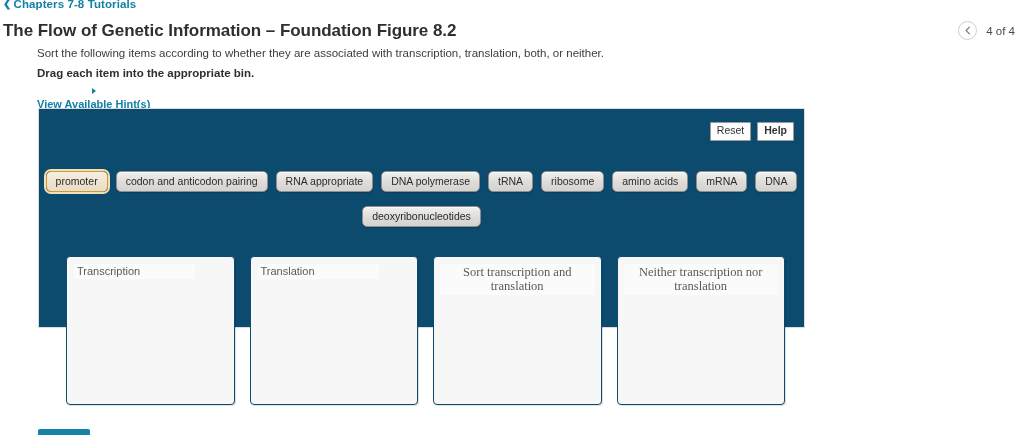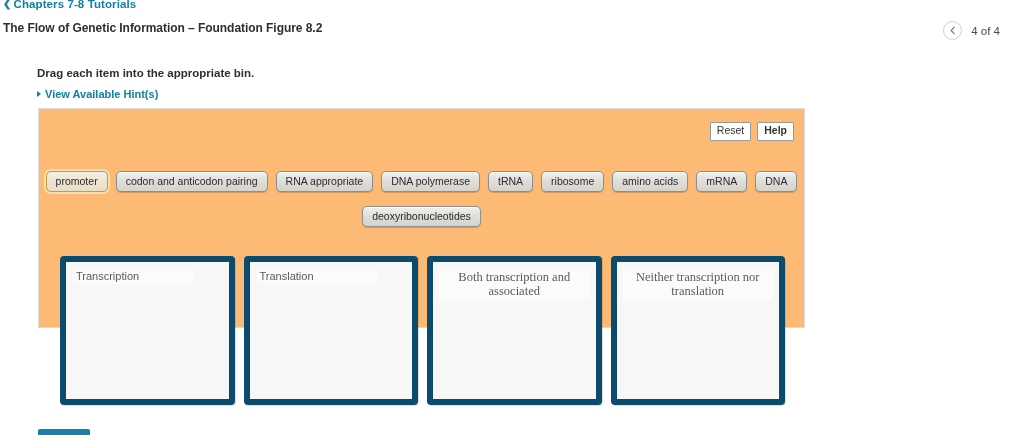--- a/index.html
+++ b/index.html
@@ -38,31 +38,31 @@
     margin-right: 2px;
     position: relative;
     top: -1px;
   }
 
   
   .page-title {
     position: absolute;
     left: 3px;
     top: 21px;
-    font-size: 12px;
+    font-size: 17px;
     font-weight: bold;
     color: #2f2f2f;
     letter-spacing: -.05px;
     white-space: nowrap;
   }
 
   
   .pager {
     position: absolute;
-    right: 24px;
+    right: 9px;
     top: 21px;
     display: flex;
     align-items: center;
     gap: 9px;
     justify-content: flex-end;
   }
   .pager-btn {
     width: 19px;
     height: 19px;
     border-radius: 50%;
@@ -104,37 +104,38 @@
     left: 37px;
     top: 88px;
     font-size: 11px;
     font-weight: bold;
     color: #1180a5;
     cursor: pointer;
     white-space: nowrap;
     display: flex;
     align-items: center;
     gap: 4px;
+    flex-direction: column;
   }
   .hint-tri {
     width: 0; height: 0;
     border-left: 4px solid #1180a5;
     border-top: 3.5px solid transparent;
     border-bottom: 3.5px solid transparent;
   }
 
   
   .panel {
     position: absolute;
     left: 38px;
     top: 108px;
     width: 767px;
     height: 220px;
     border: 1px solid #dcdcdc;
-    background: #fdba74;
+    background: #0c4a6e;
     box-sizing: border-box;
   }
 
   .panel-tools {
     position: absolute;
     right: 10px;
     top: 13px;
     display: flex;
     gap: 6px;
   }
@@ -190,26 +191,27 @@
     left: 21px;
     top: 147px;
     width: 725px;
     display: flex;
     gap: 9px;
   }
   .bin {
     flex: 1 1 0;
     height: 149px;
     background: #f7f7f7;
-    border: 6px solid #0c4a6e;
+    border: 1px solid #0c4a6e;
     border-radius: 4px;
     box-sizing: border-box;
     box-shadow: 1px 1px 0 rgba(0,0,0,.12);
     position: relative;
     overflow: hidden;
+    margin-left: 6px;
   }
   .bin-label {
     position: absolute;
     top: 7px;
     font-size: 11px;
     color: #5a5a5a;
     background: #fbfbfb;
     padding: 1px 3px;
     line-height: 1.15;
   }
@@ -253,20 +255,21 @@
 
   <div class="pager">
     <div class="pager-btn">
       <svg width="8" height="9" viewBox="0 0 8 9">
         <polyline points="5.4,1.2 2.1,4.5 5.4,7.8" fill="none" stroke="#7d7d7d" stroke-width="1.2" stroke-linecap="round" stroke-linejoin="round"></polyline>
       </svg>
     </div>
     <div class="pager-count">4 of 4</div>
   </div>
 
+  <div class="instr">Sort the following items according to whether they are associated with transcription, translation, both, or neither.</div>
   <div class="instr-bold">Drag each item into the appropriate bin.</div>
   <div class="hint-link">
     <span class="hint-tri"></span>
     <span>View Available Hint(s)</span>
   </div>
 
   <div class="panel">
 
     <div class="panel-tools">
       <button class="tool-btn">Reset</button>
@@ -291,21 +294,21 @@
       </div>
 
     <div class="bins" id="bin-area">
         <div class="bin">
           <div class="bin-label sans">Transcription</div>
         </div>
         <div class="bin">
           <div class="bin-label sans">Translation</div>
         </div>
         <div class="bin">
-          <div class="bin-label serif">Both transcription and associated</div>
+          <div class="bin-label serif">Sort transcription and translation</div>
         </div>
         <div class="bin">
           <div class="bin-label serif">Neither transcription nor translation</div>
         </div>
       </div>
 
   </div>
 
   <div class="submit-btn"></div>
 

